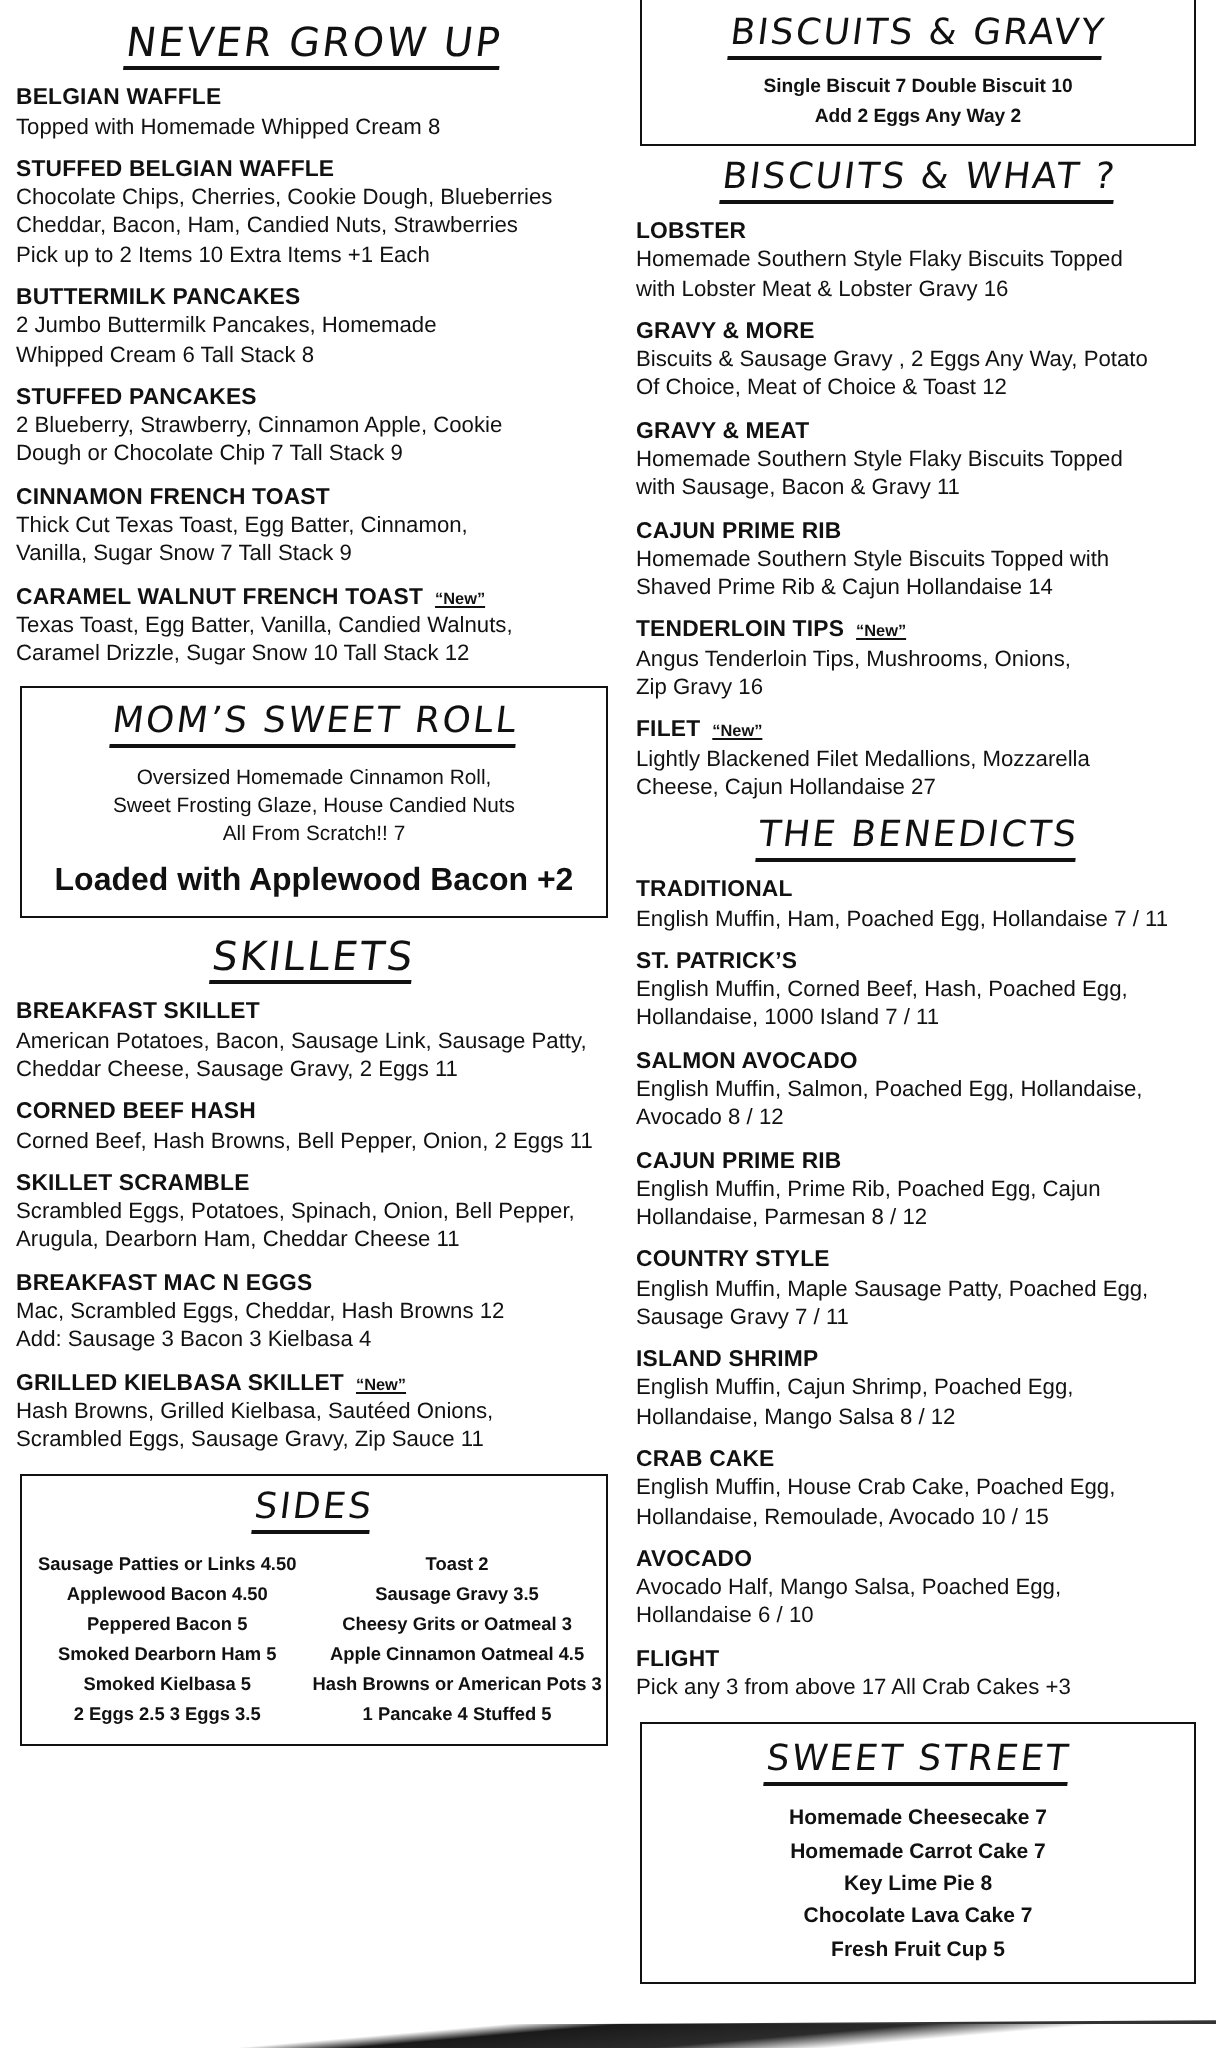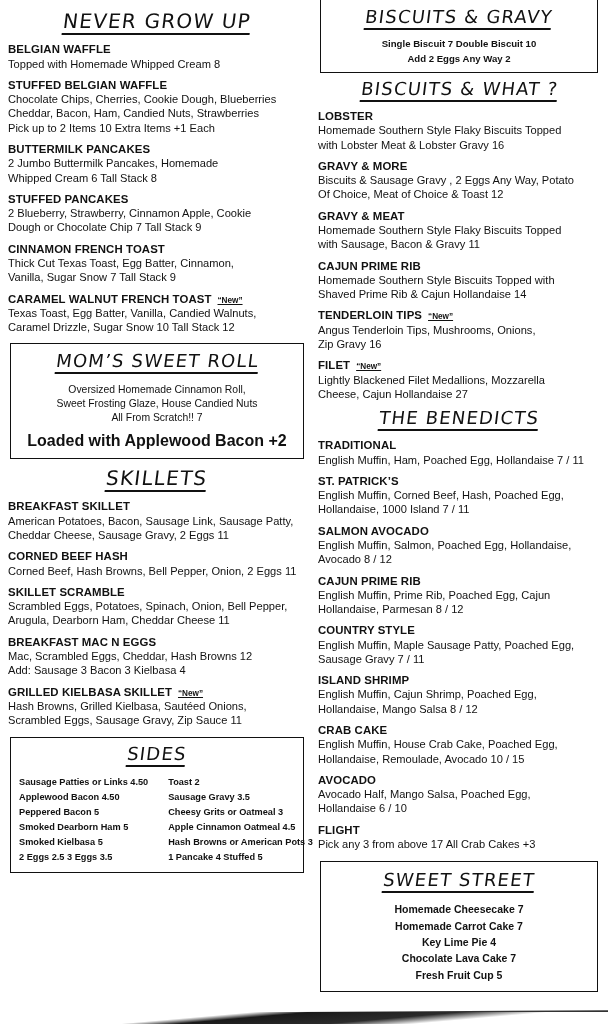--- a/index.html
+++ b/index.html
@@ -77,21 +77,21 @@
   .box-gravy .section-head{margin-top:3px;margin-bottom:7px;}
   .box-gravy .boxed-line{font-weight:bold;font-size:9.6px;line-height:1.5;text-align:center;}
 
   
   .box-sides{
     border:1.6px solid #111;
     margin:10px 2px 6px 2px;
     padding:3px 8px 7px 8px;
   }
   .box-sides .section-head{margin:3px auto 7px auto;}
-  .sides-grid{display:flex;gap:20px;}
+  .sides-grid{display:flex;gap:8px;text-align:center;}
   .sides-col{flex:1;}
   .sides-line{font-size:9.2px;line-height:1.63;white-space:nowrap;font-weight:600;}
 
   
   .box-sweet{
     border:1.6px solid #111;
     margin:10px 2px 6px 2px;
     padding:4px 6px 8px 6px;
     text-align:center;
   }
@@ -309,21 +309,21 @@
             <div class="desc">Pick any 3 from above  17      All Crab Cakes +3</div>
           </div>
         </div>
     </div>
 
     <div class="box-sweet">
       <div class="section-head sm">SWEET STREET</div>
       <div id="ss-lines">
           <div class="sweet-line">Homemade Cheesecake   7</div>
           <div class="sweet-line">Homemade Carrot Cake  7</div>
-          <div class="sweet-line">Key Lime Pie  4</div>
+          <div class="sweet-line">Key Lime Pie  8</div>
           <div class="sweet-line">Chocolate Lava Cake  7</div>
           <div class="sweet-line">Fresh Fruit  Cup  5</div>
         </div>
     </div>
 
   </div>
 </div>
 
 <div class="scan-edge2"></div>
 <div class="scan-edge"></div>

